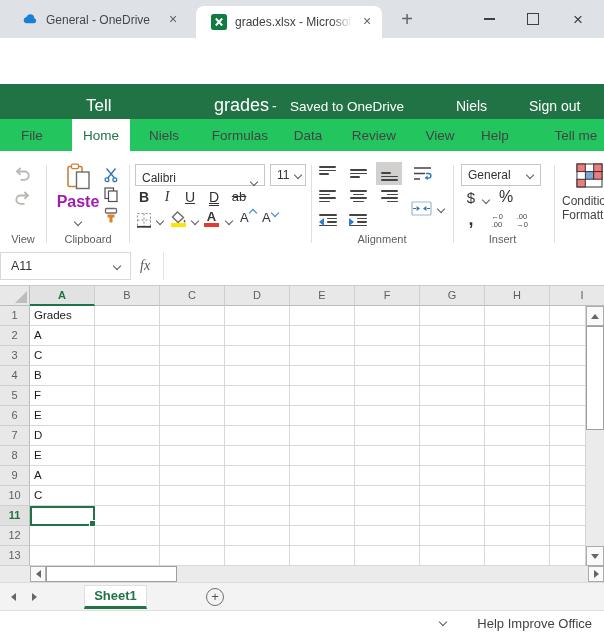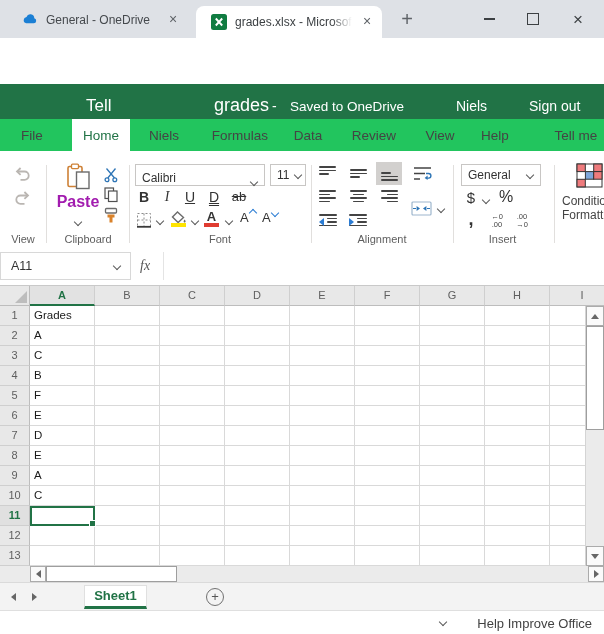--- a/index.html
+++ b/index.html
@@ -272,21 +272,20 @@
         </svg>
       <div class="underbar" style="left:1px;top:13px;background:#ffe400;"></div>
     </div>
     <span class="ch abs" style="left:192px;top:57px;"></span>
     <div class="abs" style="left:204px;top:48px;width:15px;text-align:center;font-size:13px;font-weight:bold;color:#333;">A
       <div class="underbar" style="left:0;top:14px;background:#e03c31;"></div>
     </div>
     <span class="ch abs" style="left:226px;top:57px;"></span>
     <div class="abs" style="left:240px;top:49px;font-size:13px;color:#333;">A<span class="ch" style="transform:rotate(-135deg);border-color:#2b7cd3;margin-left:1px;vertical-align:6px;"></span></div>
     <div class="abs" style="left:262px;top:49px;font-size:13px;color:#333;">A<span class="ch" style="border-color:#2b7cd3;margin-left:1px;vertical-align:6px;"></span></div>
-    <div class="rlabel" style="left:130px;width:180px;">Font</div>
     <div class="rdiv" style="left:311px;"></div>
 
     <div class="lines" style="left:319px;top:5px;justify-content:flex-start;">
         <i></i>
         <i></i>
         <i style="width:60%;"></i>
       </div>
     <div class="lines" style="left:350px;top:5px;justify-content:center;">
         <i></i>
         <i></i>

